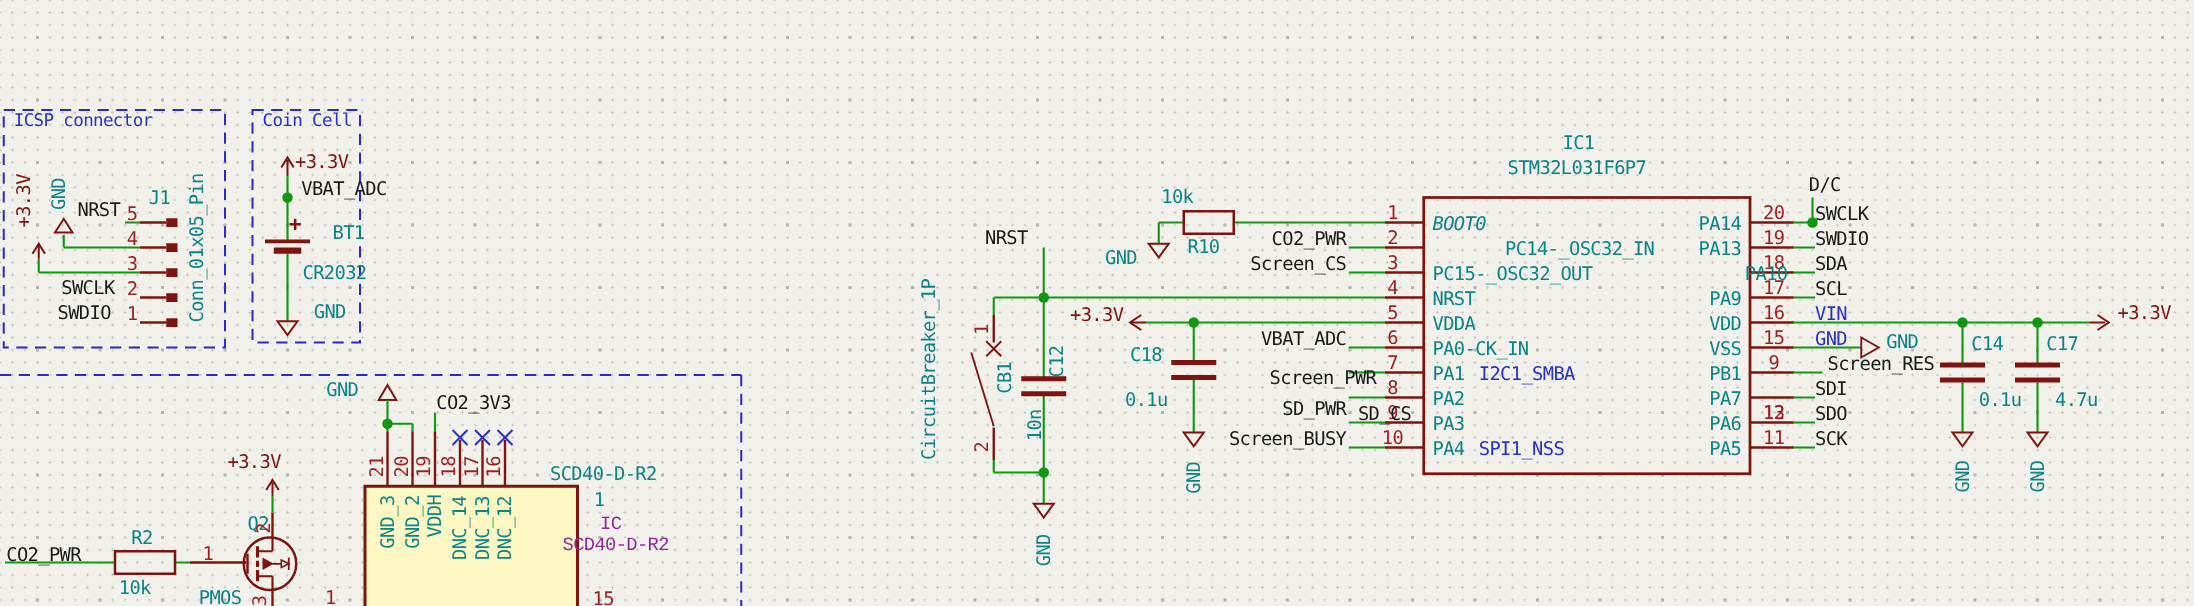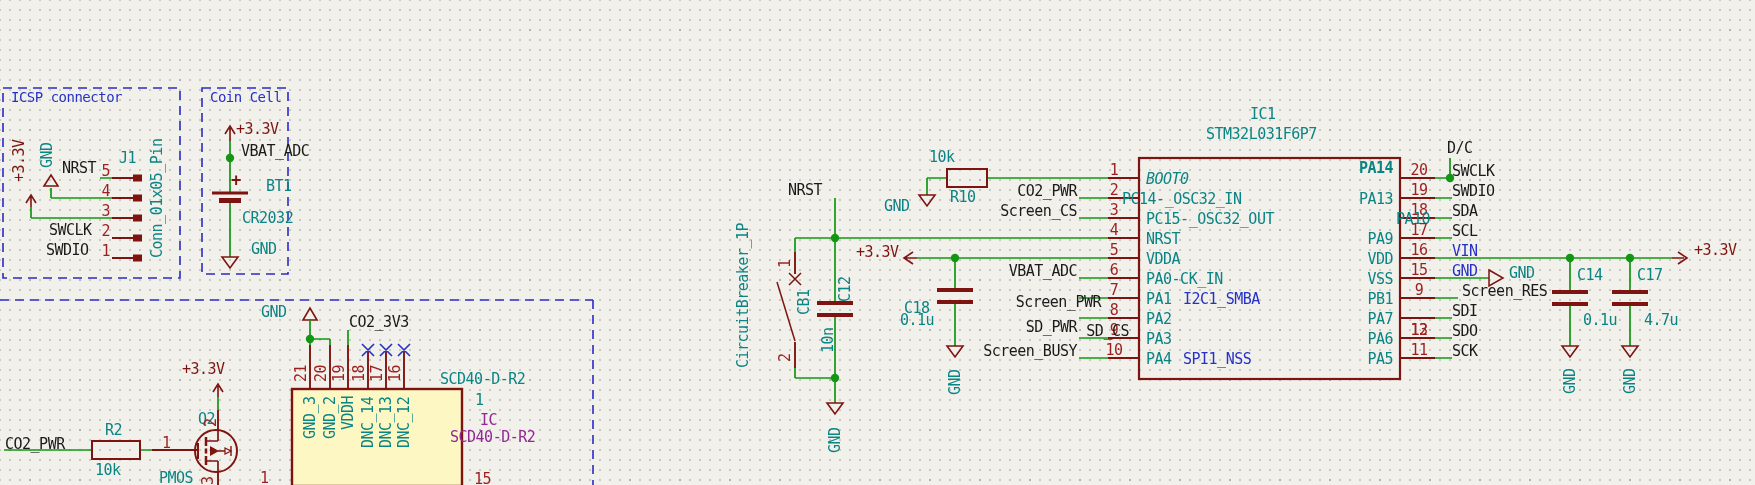--- a/index.html
+++ b/index.html
@@ -14,21 +14,21 @@
     font-family:"DejaVu Sans Mono",monospace;
   }
   svg{position:absolute;left:0;top:0;}
   .t{position:absolute;font-size:15px;line-height:16px;white-space:nowrap;letter-spacing:-0.5px;}
   .title{font-size:14px;line-height:15px;}
   .v{transform-origin:0 100%;transform:rotate(-90deg);}
   .teal{color:#0B8484;}
   .maroon{color:#7E1410;}
   .red{color:#9D1F1F;}
   .blue{color:#2631C6;}
-  .purple{color:#932793;}
+  .purple{color:#932793;font-family:Liberation Mono, monospace;}
   .k{color:#1A1A1A;}
   .plus{font-size:17px;font-weight:bold;}
   .ar{text-align:right;}
   .ac{text-align:center;}
 </style>
 </head>
 <body>
 
 <div id="canvas">
 
@@ -173,21 +173,21 @@
 <div class="t teal v" style="left:812px;top:299px">CB1</div>
 <div class="t teal v" style="left:853px;top:286px">C12</div>
 <div class="t teal v" style="left:836px;top:337px">10n</div>
 <div class="t teal v" style="left:843px;top:437px">GND</div>
 
 <div class="t teal" style="left:929px;top:149px">10k</div>
 <div class="t teal" style="left:950px;top:189px">R10</div>
 <div class="t teal" style="left:884px;top:198px">GND</div>
 
 <div class="t maroon" style="left:856px;top:244px">+3.3V</div>
-<div class="t teal" style="left:904px;top:300px">C18</div>
+<div class="t teal" style="left:904px;top:276px">C18</div>
 <div class="t teal" style="left:900px;top:312px">0.1u</div>
 <div class="t teal v" style="left:963px;top:379px">GND</div>
 
 <div class="t teal" style="left:1250px;top:106px">IC1</div>
 <div class="t teal" style="left:1206px;top:126px">STM32L031F6P7</div>
 <div class="t k" style="left:1447px;top:140px">D/C</div>
 <div class="t teal" style="left:1509px;top:265px">GND</div>
 
 <div class="t maroon" style="left:1694px;top:242px">+3.3V</div>
 <div class="t teal" style="left:1577px;top:267px">C14</div>
@@ -198,21 +198,21 @@
 <div class="t teal v" style="left:1638px;top:378px">GND</div>
 
 <div class="t red ar" style="left: 92px; top: 163px; width: 18px;">5</div>
     <div class="t red ar" style="left: 92px; top: 183px; width: 18px;">4</div>
     <div class="t red ar" style="left: 92px; top: 203px; width: 18px;">3</div>
     <div class="t red ar" style="left: 92px; top: 223px; width: 18px;">2</div>
     <div class="t red ar" style="left: 92px; top: 243px; width: 18px;">1</div>
     <div class="t red ac" style="left: 1098px; top: 162px; width: 32px;">1</div>
     <div class="t teal" style="left: 1146px; top: 171px; font-style: italic;">BOOT0</div>
     <div class="t red ac" style="left: 1098px; top: 182px; width: 32px;">2</div>
-    <div class="t teal" style="left: 1122px; top: 191px;">PC14-_OSC32_IN</div>
+    <div class="t teal" style="left: 1204px; top: 191px;">PC14-_OSC32_IN</div>
     <div class="t k ar" style="left: 925px; top: 183px; width: 152px;">CO2_PWR</div>
     <div class="t red ac" style="left: 1098px; top: 202px; width: 32px;">3</div>
     <div class="t teal" style="left: 1146px; top: 211px;">PC15-_OSC32_OUT</div>
     <div class="t k ar" style="left: 925px; top: 203px; width: 152px;">Screen_CS</div>
     <div class="t red ac" style="left: 1098px; top: 222px; width: 32px;">4</div>
     <div class="t teal" style="left: 1146px; top: 231px;">NRST</div>
     <div class="t red ac" style="left: 1098px; top: 242px; width: 32px;">5</div>
     <div class="t teal" style="left: 1146px; top: 251px;">VDDA</div>
     <div class="t red ac" style="left: 1098px; top: 262px; width: 32px;">6</div>
     <div class="t teal" style="left: 1146px; top: 271px;">PA0-CK_IN</div>
@@ -225,21 +225,21 @@
     <div class="t teal" style="left: 1146px; top: 311px;">PA2</div>
     <div class="t k ar" style="left: 925px; top: 303px; width: 152px; margin-top: 16px;">SD_PWR</div>
     <div class="t red ac" style="left: 1098px; top: 322px; width: 32px;">9</div>
     <div class="t teal" style="left: 1146px; top: 331px;">PA3</div>
     <div class="t k ar" style="left: 977px; top: 323px; width: 152px;">SD_CS</div>
     <div class="t red ac" style="left: 1098px; top: 342px; width: 32px;">10</div>
     <div class="t teal" style="left: 1146px; top: 351px; text-align: right;">PA4</div>
     <div class="t blue" style="left: 1183px; top: 351px;">SPI1_NSS</div>
     <div class="t k ar" style="left: 925px; top: 343px; width: 152px;">Screen_BUSY</div>
     <div class="t red ac" style="left: 1402px; top: 162px; width: 34px;">20</div>
-    <div class="t teal ar" style="left: 1270px; top: 160px; width: 123px; font-weight: bold;">PA14</div>
+    <div class="t teal ar" style="left: 1270px; top: 171px; width: 123px;">PA14</div>
     <div class="t k" style="left: 1452px; top: 163px;">SWCLK</div>
     <div class="t red ac" style="left: 1402px; top: 182px; width: 34px;">19</div>
     <div class="t teal ar" style="left: 1270px; top: 191px; width: 123px;">PA13</div>
     <div class="t k" style="left: 1452px; top: 183px;">SWDIO</div>
     <div class="t red ac" style="left: 1402px; top: 202px; width: 34px;">18</div>
     <div class="t teal ar" style="left: 1323px; top: 211px; width: 107px;">PA10</div>
     <div class="t k" style="left: 1452px; top: 203px;">SDA</div>
     <div class="t red ac" style="left: 1402px; top: 222px; width: 34px;">17</div>
     <div class="t teal ar" style="left: 1270px; top: 231px; width: 123px;">PA9</div>
     <div class="t k" style="left: 1452px; top: 223px;">SCL</div>

